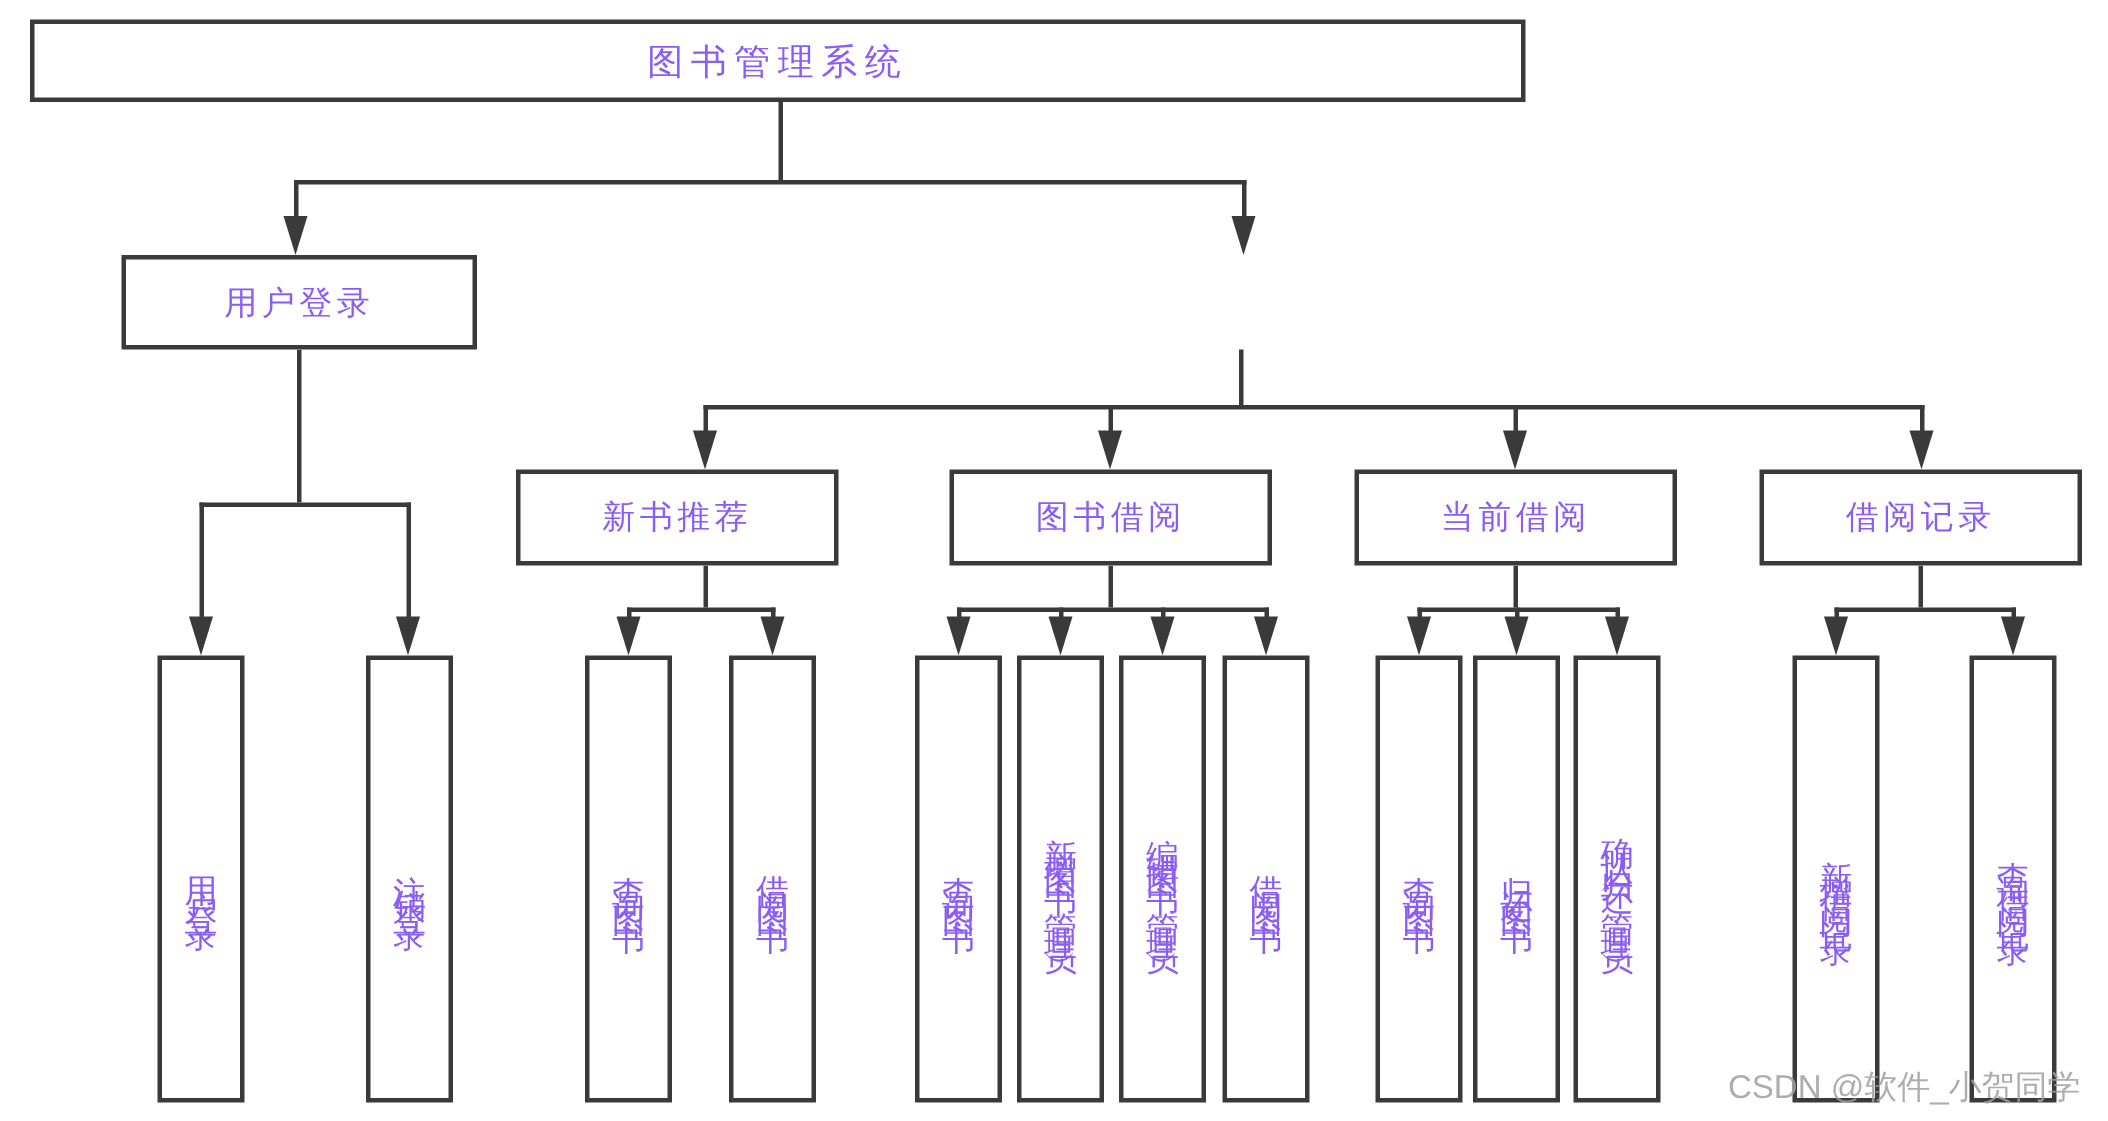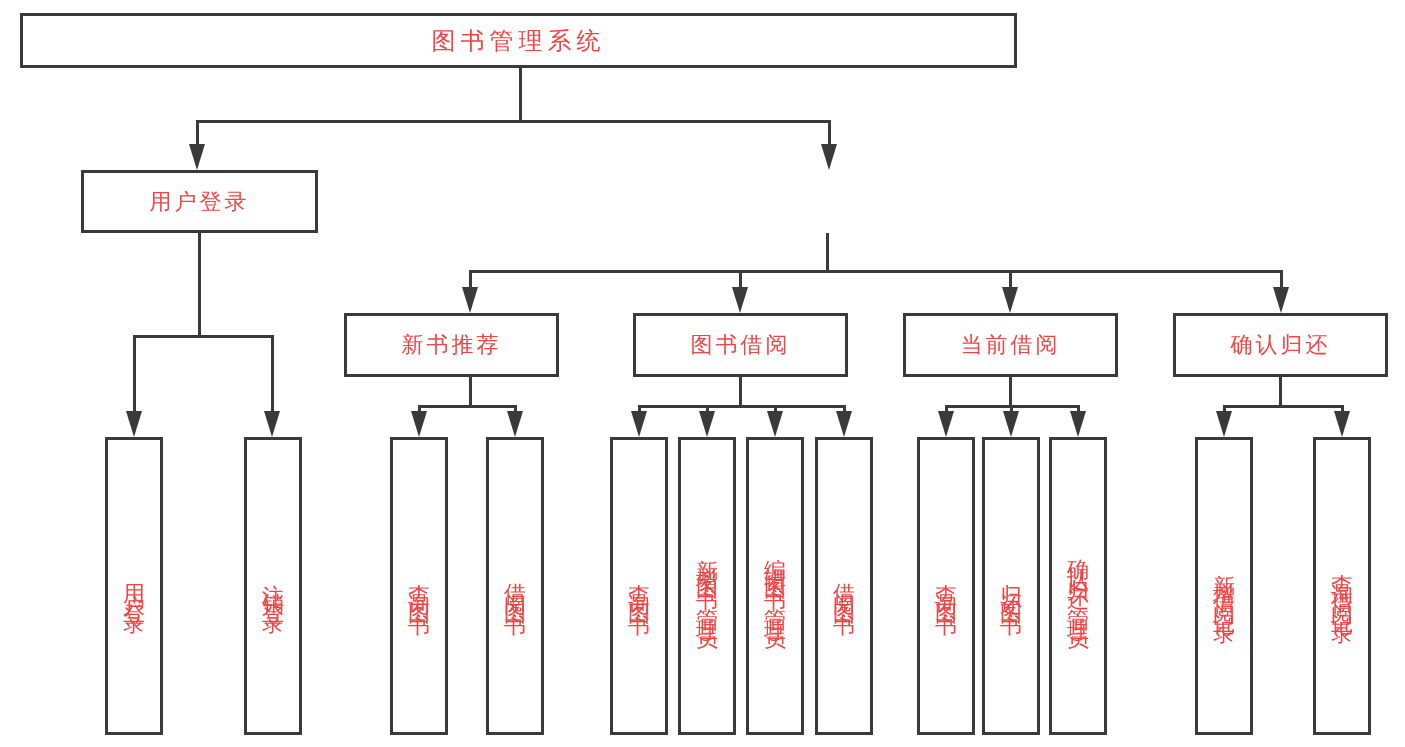--- a/index.html
+++ b/index.html
@@ -2,21 +2,21 @@
 <html><head>
 <meta charset="utf-8">
 <style>
   html,body{margin:0;padding:0;background:#ffffff;}
   body{font-family:"Liberation Sans","DejaVu Sans",sans-serif;}
   .canvas{position:relative;width:1405px;height:747px;background:#ffffff;overflow:hidden;}
   .node{
     position:absolute;box-sizing:border-box;
     border:3px solid #3a3a3a;background:#ffffff;
     display:flex;align-items:center;justify-content:center;
-    color:#ef4444;
+    color:#8b5cf6;
   }
   .hnode span{font-size:22px;letter-spacing:3px;white-space:nowrap;}
   .root span{font-size:24px;letter-spacing:5px;}
   .vnode span{
     writing-mode:vertical-rl;text-orientation:mixed;
     font-size:22px;letter-spacing:10px;line-height:1;
   }
   .cline{position:absolute;background:#3a3a3a;}
   .carrow{
     position:absolute;width:0;height:0;
@@ -99,21 +99,21 @@
   <div class="node hnode" style="left:344px;top:313px;width:215px;height:64px">
     <span>新书推荐</span>
   </div>
   <div class="node hnode" style="left:903px;top:313px;width:215px;height:64px">
     <span>当前借阅</span>
   </div>
   <div class="node hnode" style="left:633px;top:313px;width:215px;height:64px">
     <span>图书借阅</span>
   </div>
   <div class="node hnode" style="left:1173px;top:313px;width:215px;height:64px">
-    <span>确认归还</span>
+    <span>借阅记录</span>
   </div>
 
   <div class="node vnode" style="left:105px;top:437px;width:58px;height:298px">
     <span>用户登录</span>
   </div>
   <div class="node vnode" style="left:244px;top:437px;width:58px;height:298px">
     <span>注销登录</span>
   </div>
 
   <div class="node vnode" style="left:390px;top:437px;width:58px;height:298px">
@@ -146,14 +146,15 @@
     <span>确认归还（管理员）</span>
   </div>
 
   <div class="node vnode" style="left:1195px;top:437px;width:58px;height:298px">
     <span>新增借阅记录</span>
   </div>
   <div class="node vnode" style="left:1313px;top:437px;width:58px;height:298px">
     <span>查询借阅记录</span>
   </div>
 
+  <div class="watermark">CSDN @软件_小贺同学</div>
 
 </div>
 
 </body></html>

